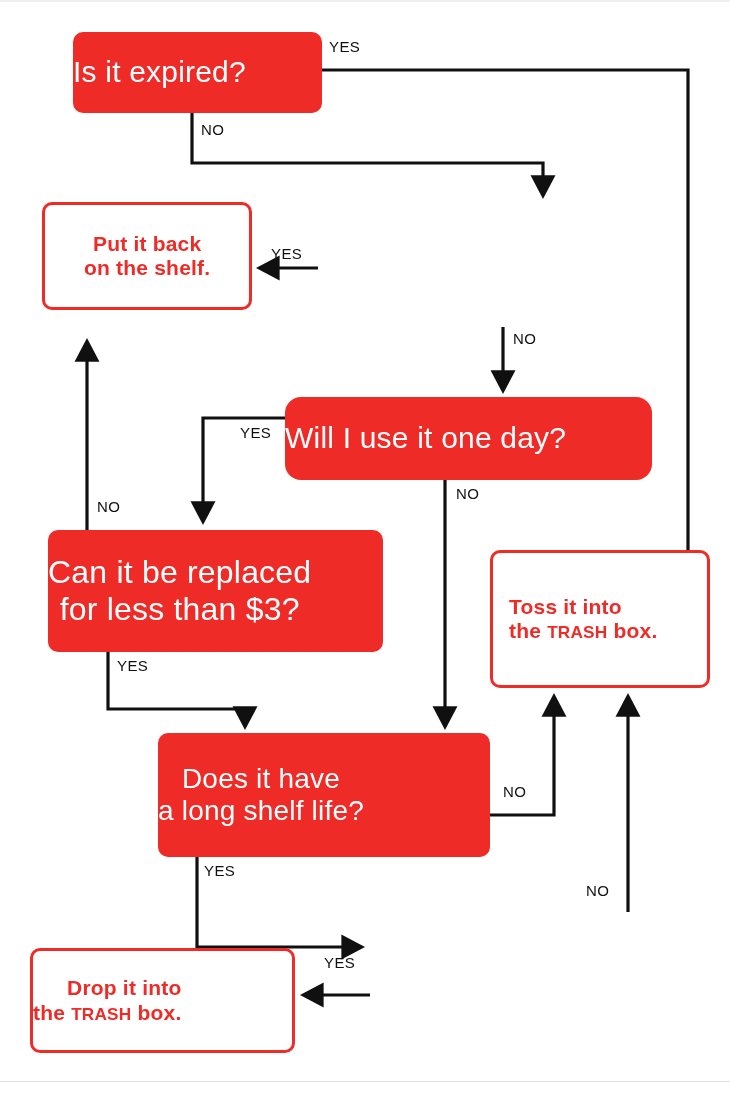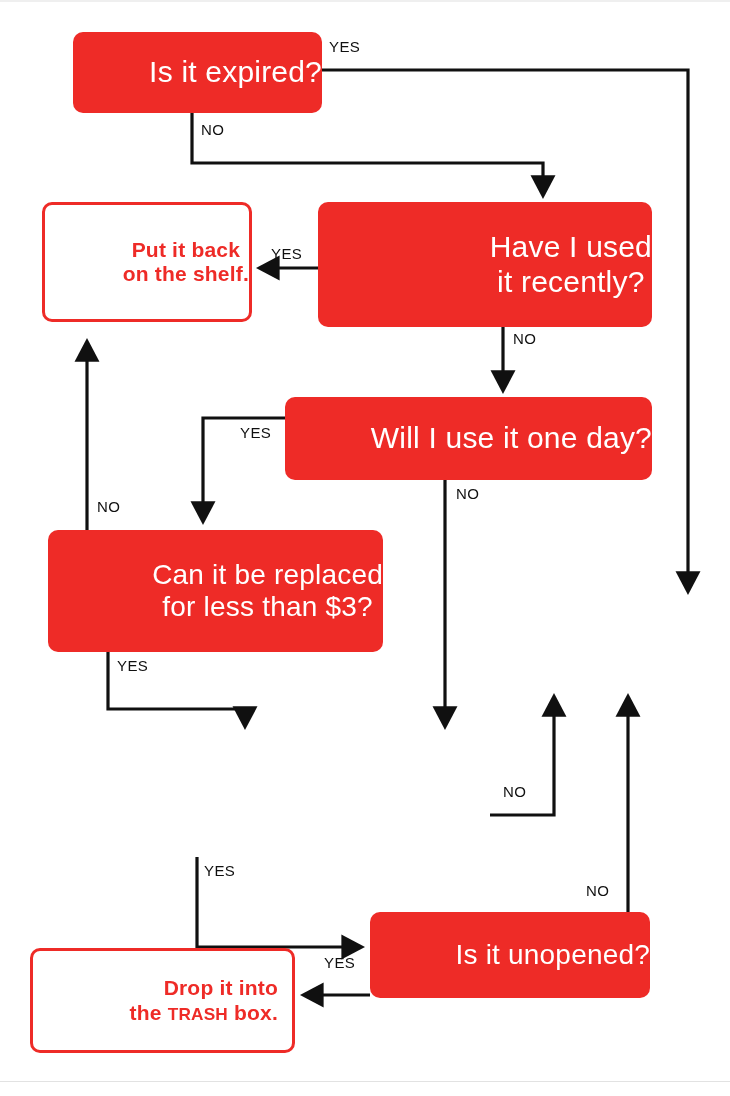--- a/index.html
+++ b/index.html
@@ -22,21 +22,21 @@
     left: 0;
     top: 0;
     width: 730px;
     height: 1096px;
     pointer-events: none;
   }
   .node {
     position: absolute;
     display: flex;
     align-items: center;
-    justify-content: flex-end;
+    justify-content: flex-start;
     text-align: center;
     box-sizing: border-box;
     border-radius: 10px;
     line-height: 1.15;
     letter-spacing: 0.2px;
   }
   .node.decision {
     background: #ee2b27;
     color: #ffffff;
     font-weight: 400;
@@ -116,46 +116,47 @@
       <path d="M628,912 L628,700" marker-end="url(#arrow)"></path>
 
       <path d="M370,995 L307,995" marker-end="url(#arrow)"></path>
     </g>
   </svg>
 
   <div class="node decision" style="left:73px; top:32px; width:249px; height:81px; font-size:30px;">
     <span class="txt">Is it expired?</span>
   </div>
 
-  <div class="node action" style="left:42px; top:202px; width:210px; height:120px; font-size:21px;">
+  <div class="node action" style="left:42px; top:202px; width:210px; height:108px; font-size:21px;padding-left:39px;">
     <span class="txt">Put it back
 on the shelf.</span>
   </div>
 
-  <div class="node decision" style="left:318px; top:202px; width:334px; height:125px; font-size:30px;">
-    <span class="txt">Have I used
-it recently?</span>
-  </div>
 
-  <div class="node decision" style="left:285px; top:397px; width:367px; height:83px; font-size:30px;">
+  <div class="node decision" style="left:285px; top:397px; width:367px; height:83px; font-size:30px;border-radius:16px;">
     <span class="txt">Will I use it one day?</span>
   </div>
 
-  <div class="node decision" style="left:48px; top:530px; width:335px; height:122px; font-size:28px;">
+  <div class="node decision" style="left:48px; top:530px; width:335px; height:122px; font-size:32px;">
     <span class="txt">Can it be replaced
 for less than $3?</span>
   </div>
 
+  <div class="node action" style="left:490px; top:550px; width:220px; height:138px; font-size:21px; justify-content:flex-start; padding-left:16px;">
+    <span class="txt" style="text-align:left;"><span>Toss it into
+the </span><span class="small-caps">TRASH</span><span> box.</span></span>
+  </div>
+
+  <div class="node decision" style="left:158px; top:733px; width:332px; height:124px; font-size:28px;">
+    <span class="txt">Does it have
+a long shelf life?</span>
+  </div>
 
 
-  <div class="node decision" style="left:370px; top:912px; width:280px; height:86px; font-size:28px;">
-    <span class="txt">Is it unopened?</span>
-  </div>
-
-  <div class="node action" style="left:30px; top:948px; width:265px; height:105px; font-size:21px; justify-content:flex-end; padding-right:14px;">
+  <div class="node action" style="left:30px; top:948px; width:265px; height:105px; font-size:21px; justify-content:flex-start; padding-right:14px;">
     <span class="txt" style="text-align:right;"><span>Drop it into
 the </span><span class="small-caps">TRASH</span><span> box.</span></span>
   </div>
 
   <div class="edge-label" style="left:329px; top:38px;">YES</div>
   <div class="edge-label" style="left:201px; top:121px;">NO</div>
   <div class="edge-label" style="left:271px; top:245px;">YES</div>
   <div class="edge-label" style="left:513px; top:330px;">NO</div>
   <div class="edge-label" style="left:240px; top:424px;">YES</div>
   <div class="edge-label" style="left:456px; top:485px;">NO</div>

